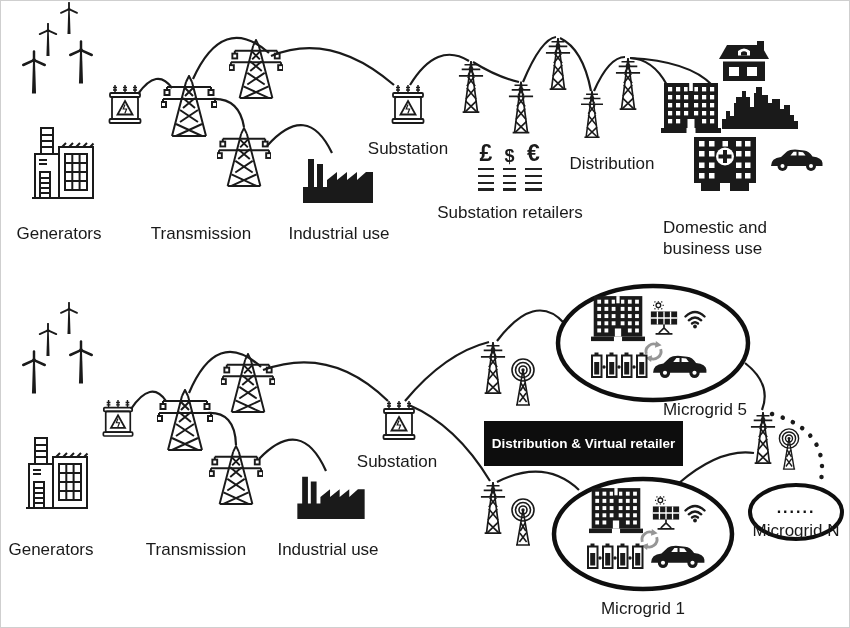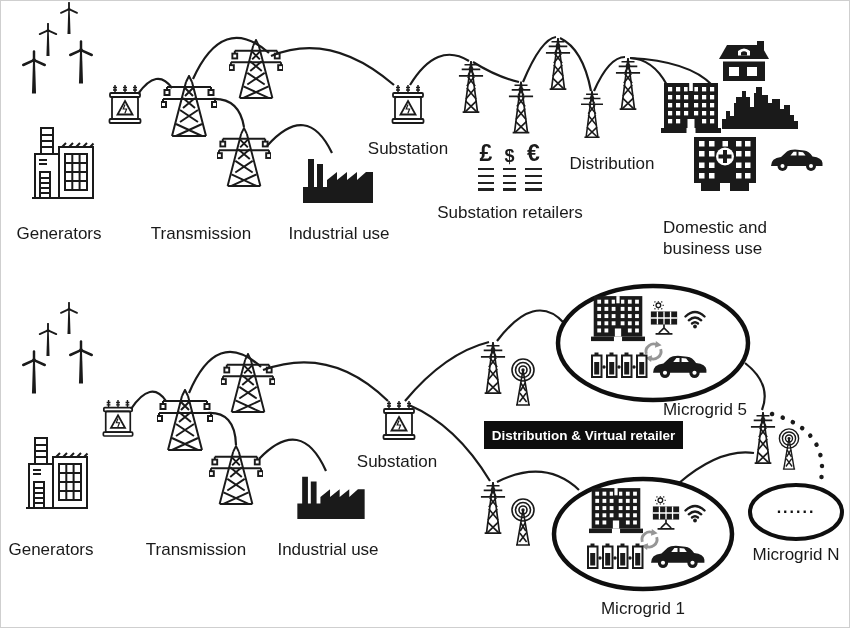--- a/index.html
+++ b/index.html
@@ -3,21 +3,21 @@
 <meta charset="utf-8">
 <style>
   html,body{margin:0;padding:0;background:#fff;}
   #figure{position:relative;width:850px;height:628px;background:#ffffff;
           border:1px solid #cfcfcf;box-sizing:border-box;overflow:hidden;
           font-family:"Liberation Sans",sans-serif;}
   svg.art{position:absolute;left:0;top:0;}
   .lbl{position:absolute;transform:translateX(-50%);font-size:17px;color:#1a1a1a;
        white-space:nowrap;line-height:1.25;}
   .lbl.wrap{white-space:normal;width:162px;text-align:left;}
-  .vbox{position:absolute;left:483px;top:420px;width:199px;height:28px;background:#0d0d0d;
+  .vbox{position:absolute;left:483px;top:420px;width:199px;height:45px;background:#0d0d0d;
         color:#ffffff;font-size:13.5px;font-weight:bold;display:flex;align-items:center;
         justify-content:center;white-space:nowrap;}
   .retail{position:absolute;left:477px;top:139px;width:64px;height:53px;display:flex;
           justify-content:space-between;align-items:flex-end;}
   .rcol{display:flex;flex-direction:column;align-items:center;}
   .rsym{font-weight:700;color:#1c1c1c;line-height:1;}
   .rsym.big{font-size:23px;} .rsym.small{font-size:18px;}
   .rlines{margin-top:3px;height:25px;
           background:repeating-linear-gradient(to bottom,#222 0 2.4px,transparent 2.4px 6.8px);}
   .w16{width:16px;}.w13{width:13px;}.w17{width:17px;}
@@ -384,16 +384,16 @@
 
 <div class="lbl" style="left:50px;top:538px">Generators</div>
 <div class="lbl" style="left:195px;top:538px">Transmission</div>
 <div class="lbl" style="left:327px;top:538px">Industrial use</div>
 <div class="lbl" style="left:396px;top:450px">Substation</div>
 
 <div class="vbox">Distribution &amp; Virtual retailer</div>
 
 <div class="lbl" style="left:704px;top:398px">Microgrid 5</div>
 <div class="lbl" style="left:642px;top:597px">Microgrid 1</div>
-<div class="lbl" style="left:795px;top:543px">Microgrid N</div>
+<div class="lbl" style="left:795px;top:519px">Microgrid N</div>
 <div class="dots" style="left:795px;top:498px">......</div>
 
 </div>
 
 </body></html>

